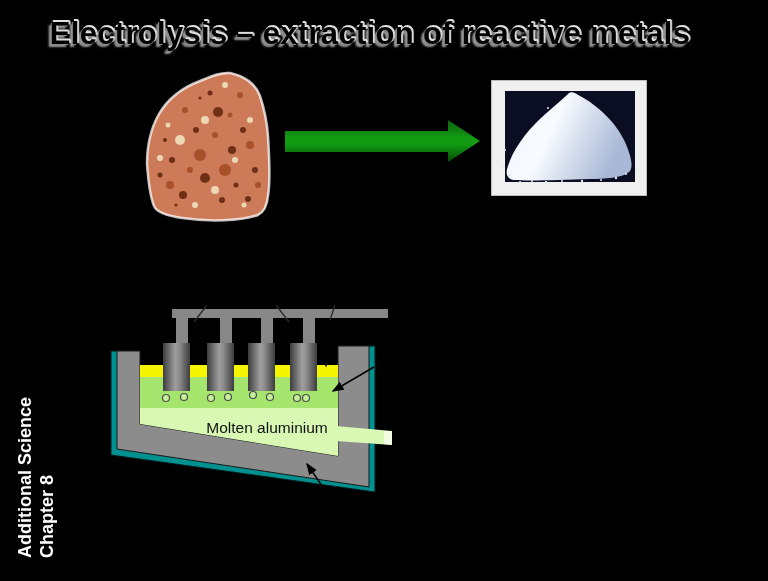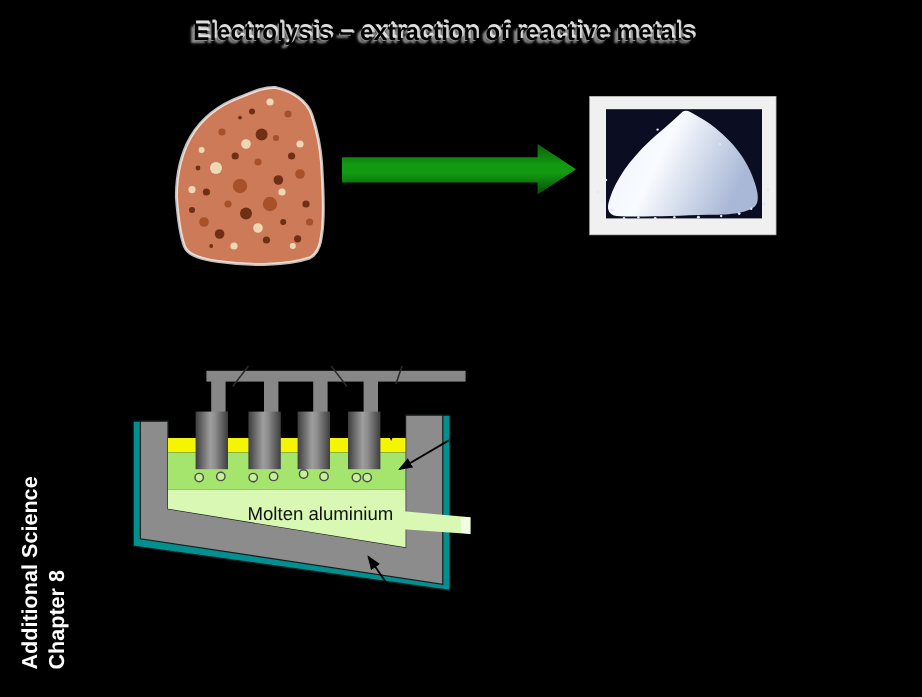--- a/index.html
+++ b/index.html
@@ -7,21 +7,21 @@
     position:relative;
     width:768px;height:581px;
     background:var(--background,#000);
     overflow:hidden;
     font-family:"Liberation Sans","DejaVu Sans",sans-serif;
   }
   
   .title{
     position:absolute;top:16px;left:0;width:740px;
     text-align:center;
-    font-size:20px;font-weight:bold;letter-spacing:.3px;
+    font-size:31px;font-weight:bold;letter-spacing:.3px;
     color:#000;
     text-shadow:
       1px -2px 0 #dedede,
       2px -1px 0 #c4c4c4,
       -1px 1px 0 #8a8a8a,
       -3px 3px 2px var(--title-shadow-gray,#9a9a9a);
     white-space:nowrap;
   }
   
   .fig{position:absolute;display:block;}

